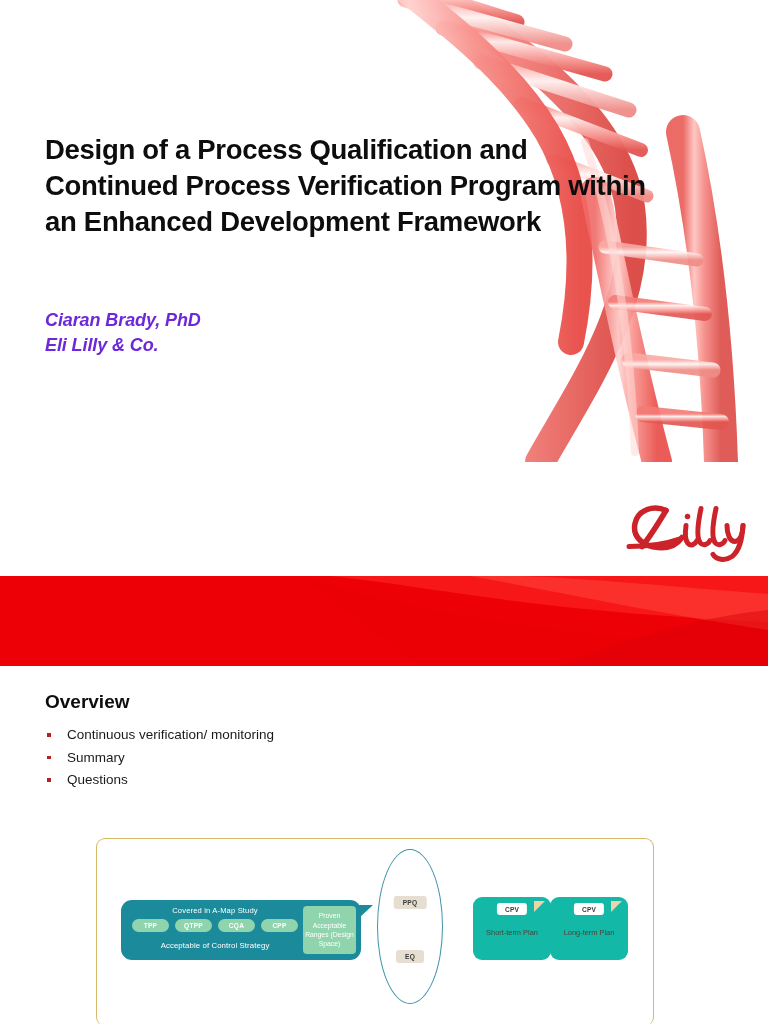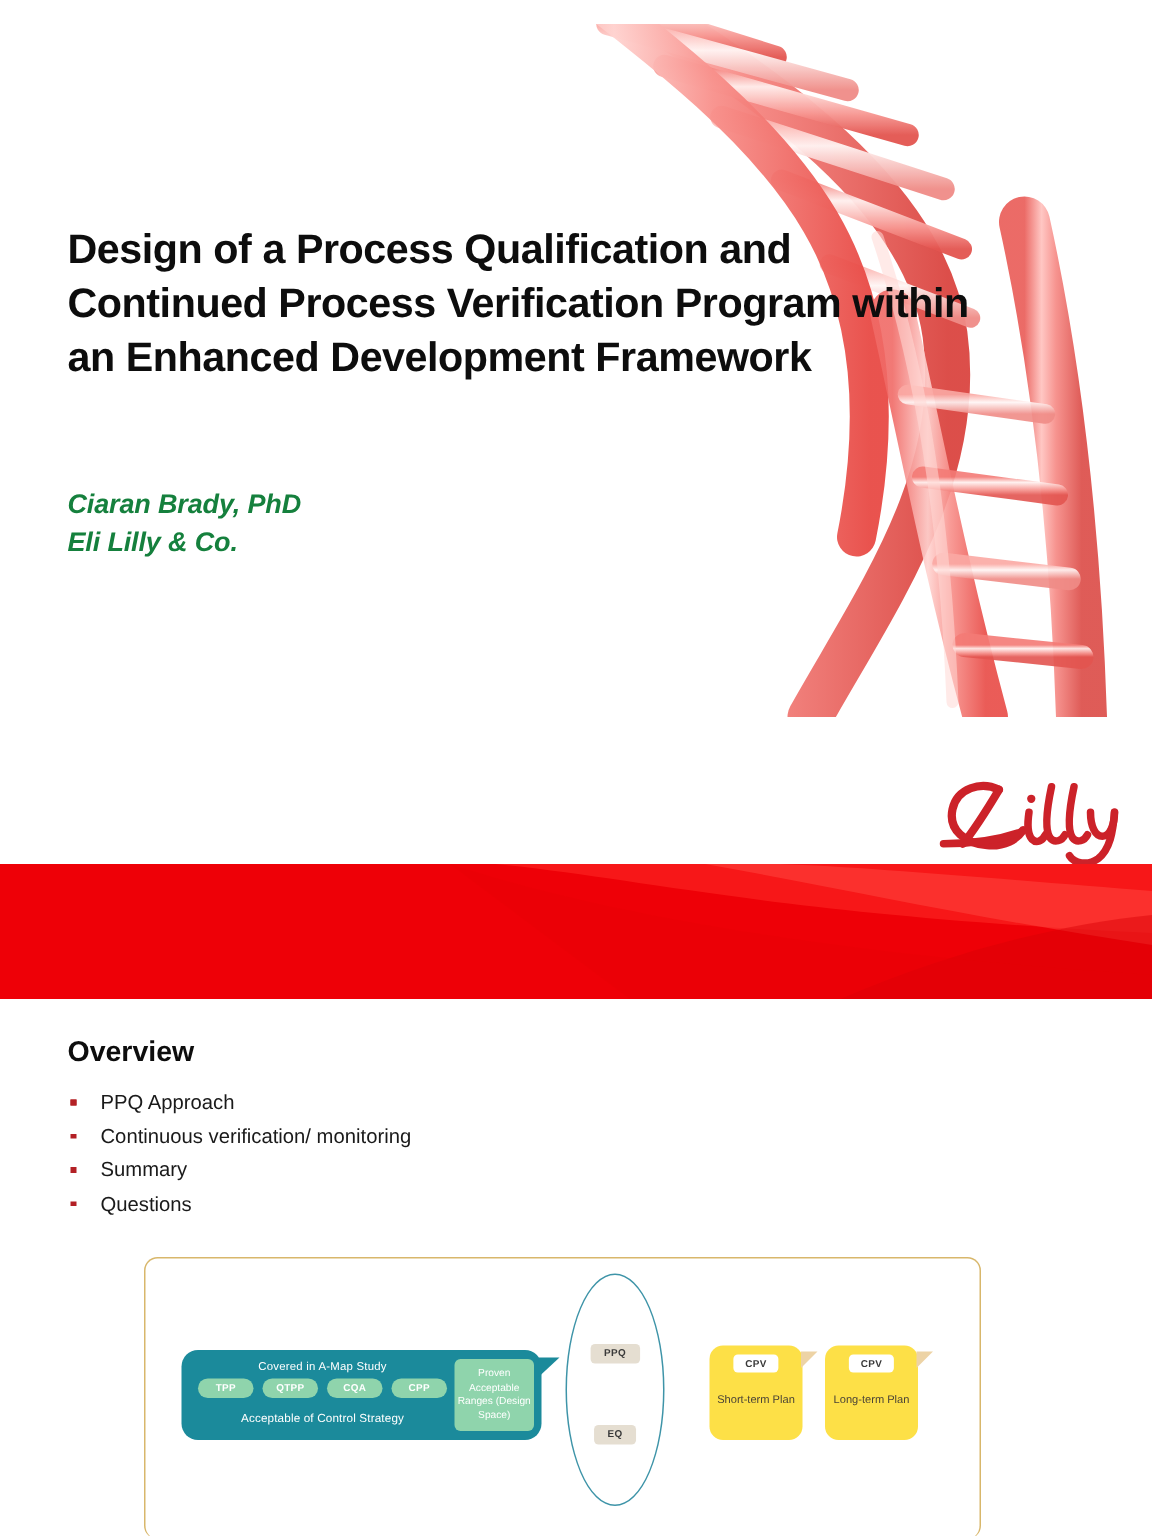--- a/index.html
+++ b/index.html
@@ -12,21 +12,21 @@
     height: 1024px;
     position: relative;
     overflow: hidden;
     font-family: "Liberation Sans", sans-serif;
     -webkit-font-smoothing: antialiased;
   }
 
   
   #slide-title {
     position: absolute;
-    left: 0; top: 16px;
+    left: 0; top: 0;
     width: 768px; height: 576px;
     background: #ffffff;
     overflow: hidden;
   }
 
   
   #dna-art {
     position: absolute;
     left: 285px; top: -18px;
     width: 490px; height: 480px;
@@ -49,21 +49,21 @@
   #presenter-block {
     position: absolute;
     left: 45px; top: 308px;
     width: 500px;
   }
   .presenter-line {
     font-size: 18px;
     line-height: 25px;
     font-weight: bold;
     font-style: italic;
-    color: #15803d;
+    color: #6d28d9;
     letter-spacing: -0.1px;
   }
 
   #lilly-logo {
     position: absolute;
     right: 20px;
     top: 498px;
     width: 130px;
     height: 66px;
   }
@@ -224,22 +224,23 @@
     letter-spacing: 0.2px;
   }
   #ppq-pill { top: 46px; }
   #eq-pill  { top: 100px; }
 
   
   .cpv-box {
     position: absolute;
     top: 58px;
     width: 62px; height: 63px;
-    background: #fde047;
+    background: #14b8a6;
     border-radius: 9px;
+    padding-left: 16px;
   }
   .cpv-tail {
     position: absolute;
     top: 62px;
     width: 0; height: 0;
     border-left: 11px solid #edd3a5;
     border-bottom: 11px solid transparent;
   }
   #cpv-short-box { left: 376px; }
   #cpv-short-tail { left: 437px; }
@@ -368,24 +369,20 @@
 
 <section id="slide-overview">
   <h2 id="overview-title">Overview</h2>
 
   <ul id="overview-list">
     <li>
       <span class="bullet-dot"></span>
     </li>
     <li>
       <span class="bullet-dot"></span>
-      <span>PPQ Approach</span>
-    </li>
-    <li>
-      <span class="bullet-dot"></span>
       <span>Continuous verification/ monitoring</span>
     </li>
     <li>
       <span class="bullet-dot"></span>
       <span>Summary</span>
     </li>
     <li>
       <span class="bullet-dot"></span>
       <span>Questions</span>
     </li>

